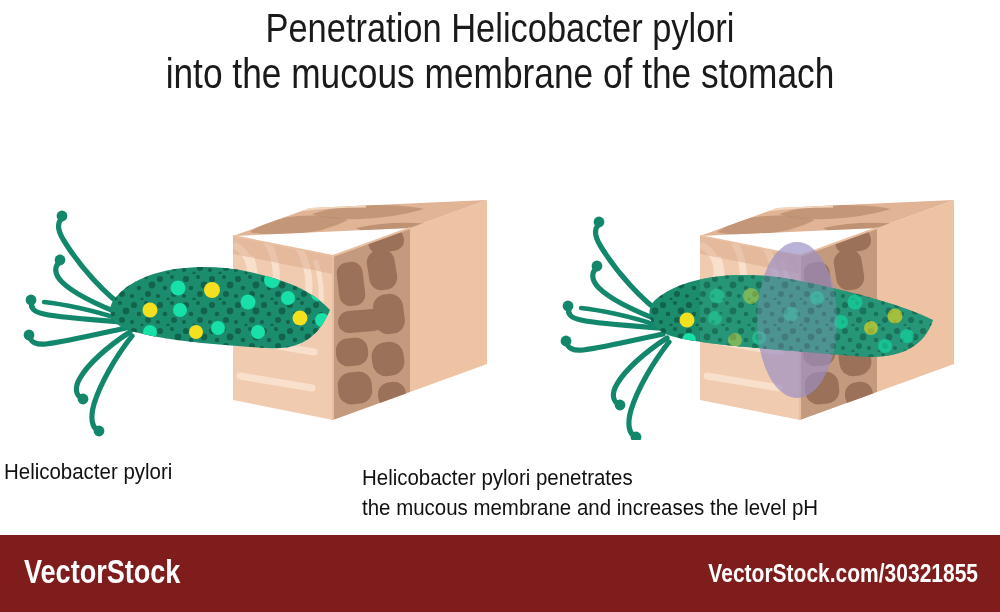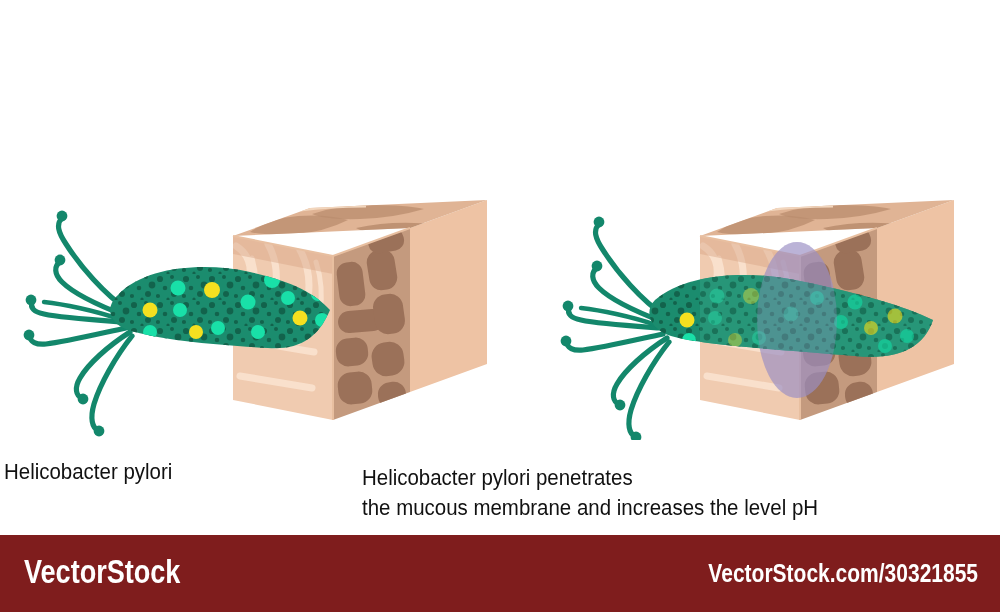--- a/index.html
+++ b/index.html
@@ -46,20 +46,24 @@
   svg{display:block;}
   .fig{position:absolute;}
   #figure-left{left:0px;top:170px;}
   #figure-right{left:555px;top:170px;}
 </style>
 </head>
 <body>
 
 <div id="stage">
 
+  <div class="title-block">
+    <div class="title-line l1">Penetration Helicobacter pylori</div>
+    <div class="title-line l2">into the mucous membrane of the stomach</div>
+  </div>
 
   <div class="fig" id="figure-left">
     <svg width="500" height="270" viewBox="0 0 500 270" xmlns="http://www.w3.org/2000/svg">
       <defs>
 
         <pattern id="speckL" width="26" height="26" patternUnits="userSpaceOnUse">
           <circle cx="4" cy="5" r="3.1" fill="#12614a"></circle>
           <circle cx="16" cy="3" r="2.0" fill="#12614a"></circle>
           <circle cx="22" cy="11" r="3.4" fill="#12614a"></circle>
           <circle cx="9" cy="14" r="2.3" fill="#12614a"></circle>

